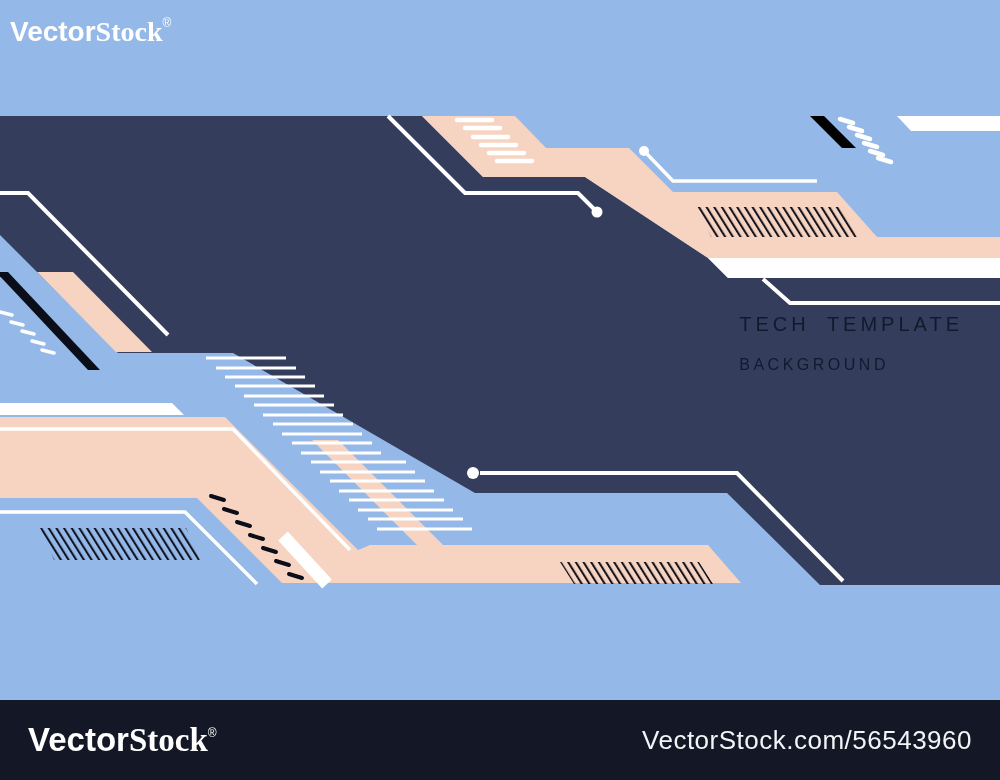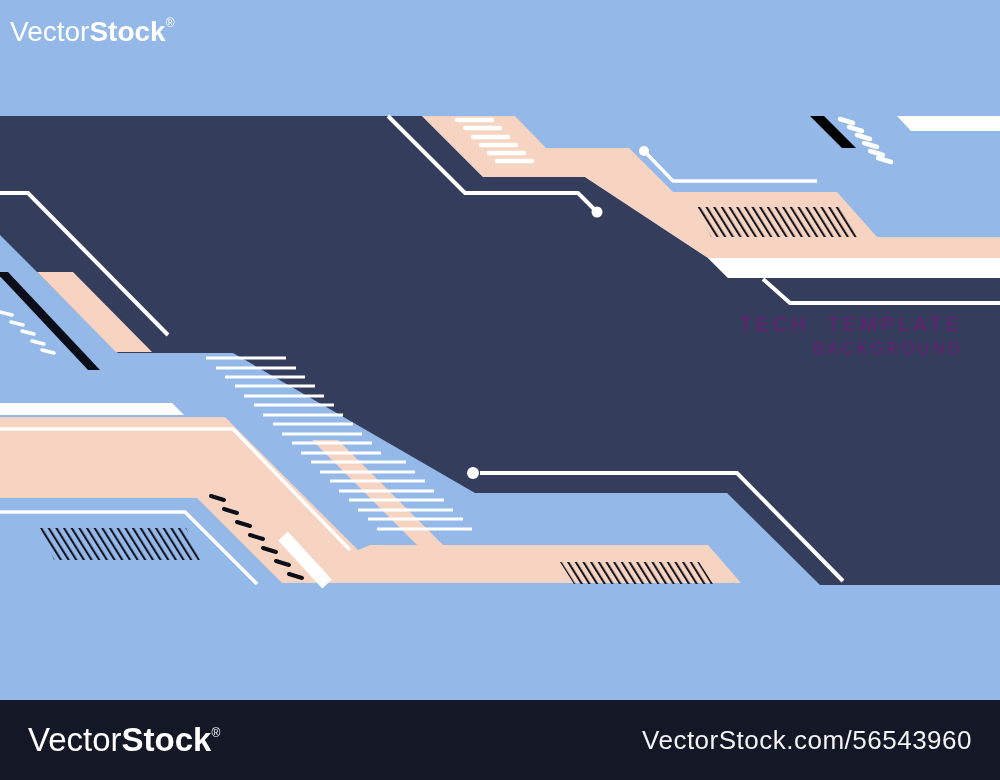--- a/index.html
+++ b/index.html
@@ -1,23 +1,23 @@
 <!DOCTYPE html>
 <html><head>
 <meta charset="utf-8">
 <style>
   html,body{margin:0;padding:0;background:#e8e8e8;}
   .stage{position:relative;width:1000px;height:780px;overflow:hidden;background:#94b9e8;font-family:"Liberation Sans",sans-serif;}
   .stage svg{position:absolute;left:0;top:0;}
-  .tech-title{position:absolute;right:37px;top:313px;text-align:right;color:#701a75;}
+  .tech-title{position:absolute;right:37px;top:313px;color:#0f172a;}
   .tech-title .line1{font-size:20px;letter-spacing:4px;word-spacing:8px;font-weight:400;opacity:.92;}
-  .tech-title .line2{font-size:16px;letter-spacing:3.5px;font-weight:400;margin-top:4px;opacity:.92;}
+  .tech-title .line2{font-size:16px;letter-spacing:3.5px;font-weight:400;margin-top:20px;opacity:.92;}
   .wm-topleft{position:absolute;left:10px;top:16px;color:#ffffff;font-size:28px;}
-  .wlight{font-weight:400;}
-  .wbold{font-weight:700;}
+  .wlight{font-weight:700;}
+  .wbold{font-weight:700;font-family:Liberation Serif, serif;}
   .wreg{font-size:12px;vertical-align:14px;font-weight:400;}
   .wm-bar{position:absolute;left:0;top:700px;width:1000px;height:80px;background:#141726;display:flex;align-items:center;justify-content:space-between;box-sizing:border-box;padding:0 28px;}
   .wm-left{color:#ffffff;font-size:33px;}
   .wm-right{color:#f3f4f7;font-size:26px;font-weight:300;letter-spacing:.5px;}
 </style>
 </head>
 <body>
 
 <div class="stage">
 

